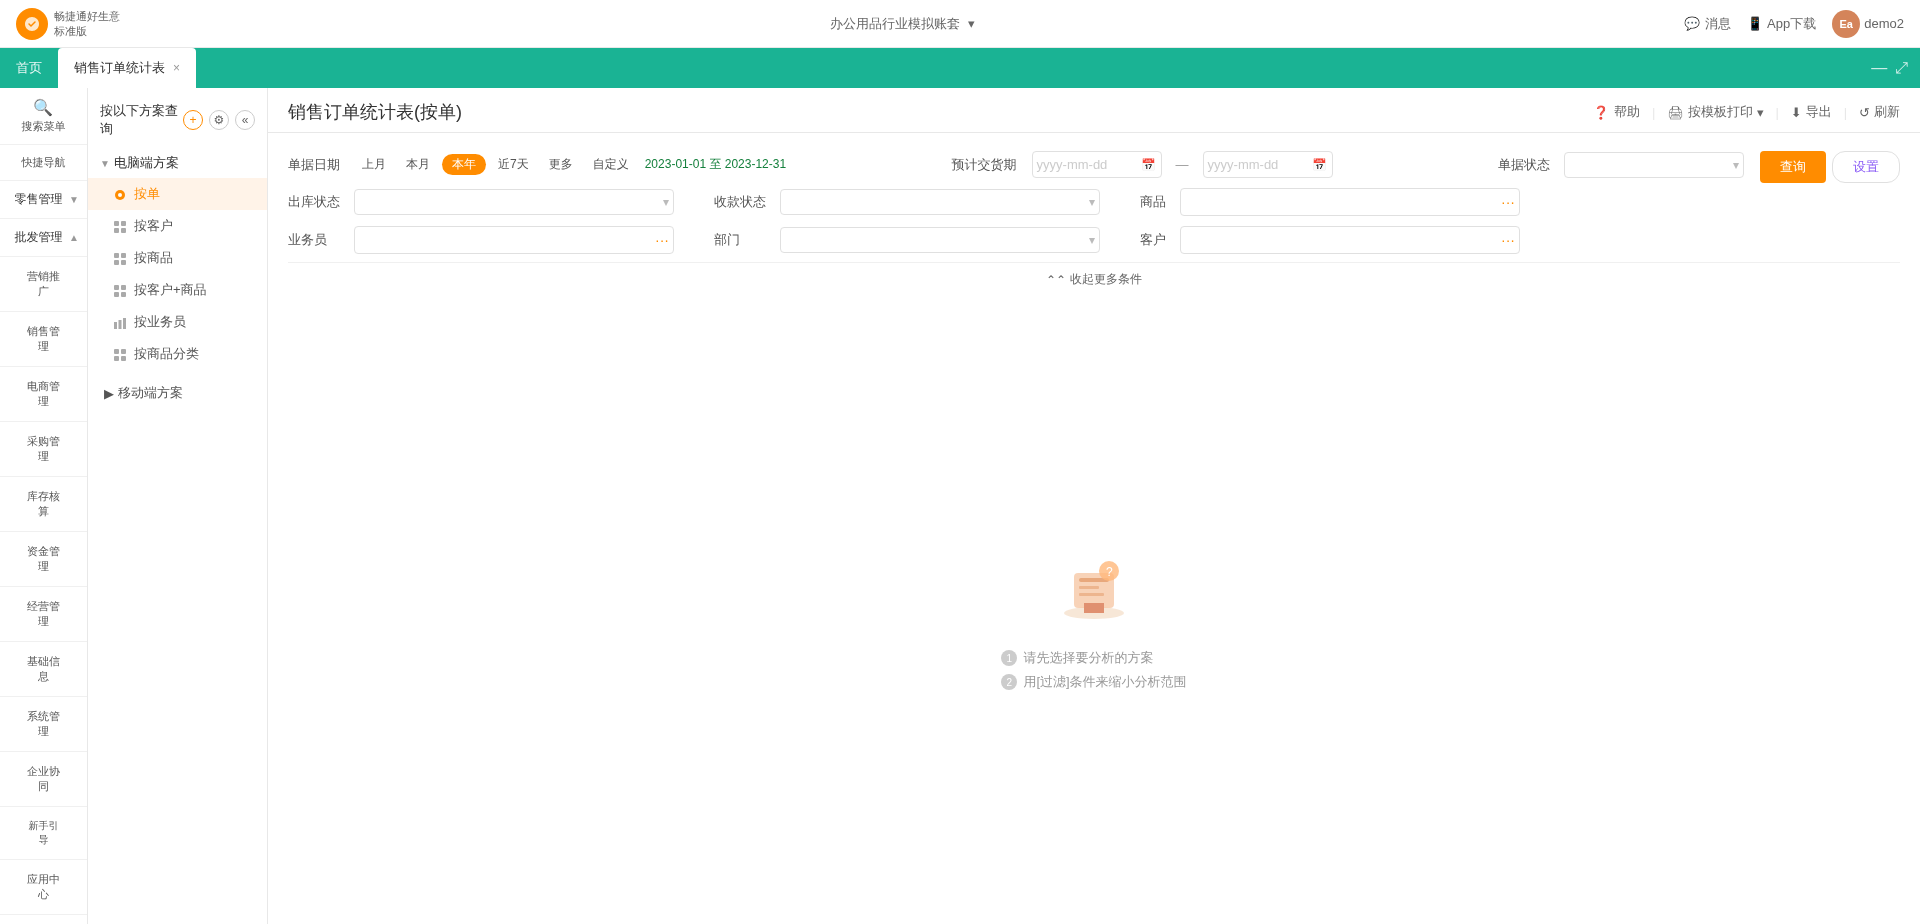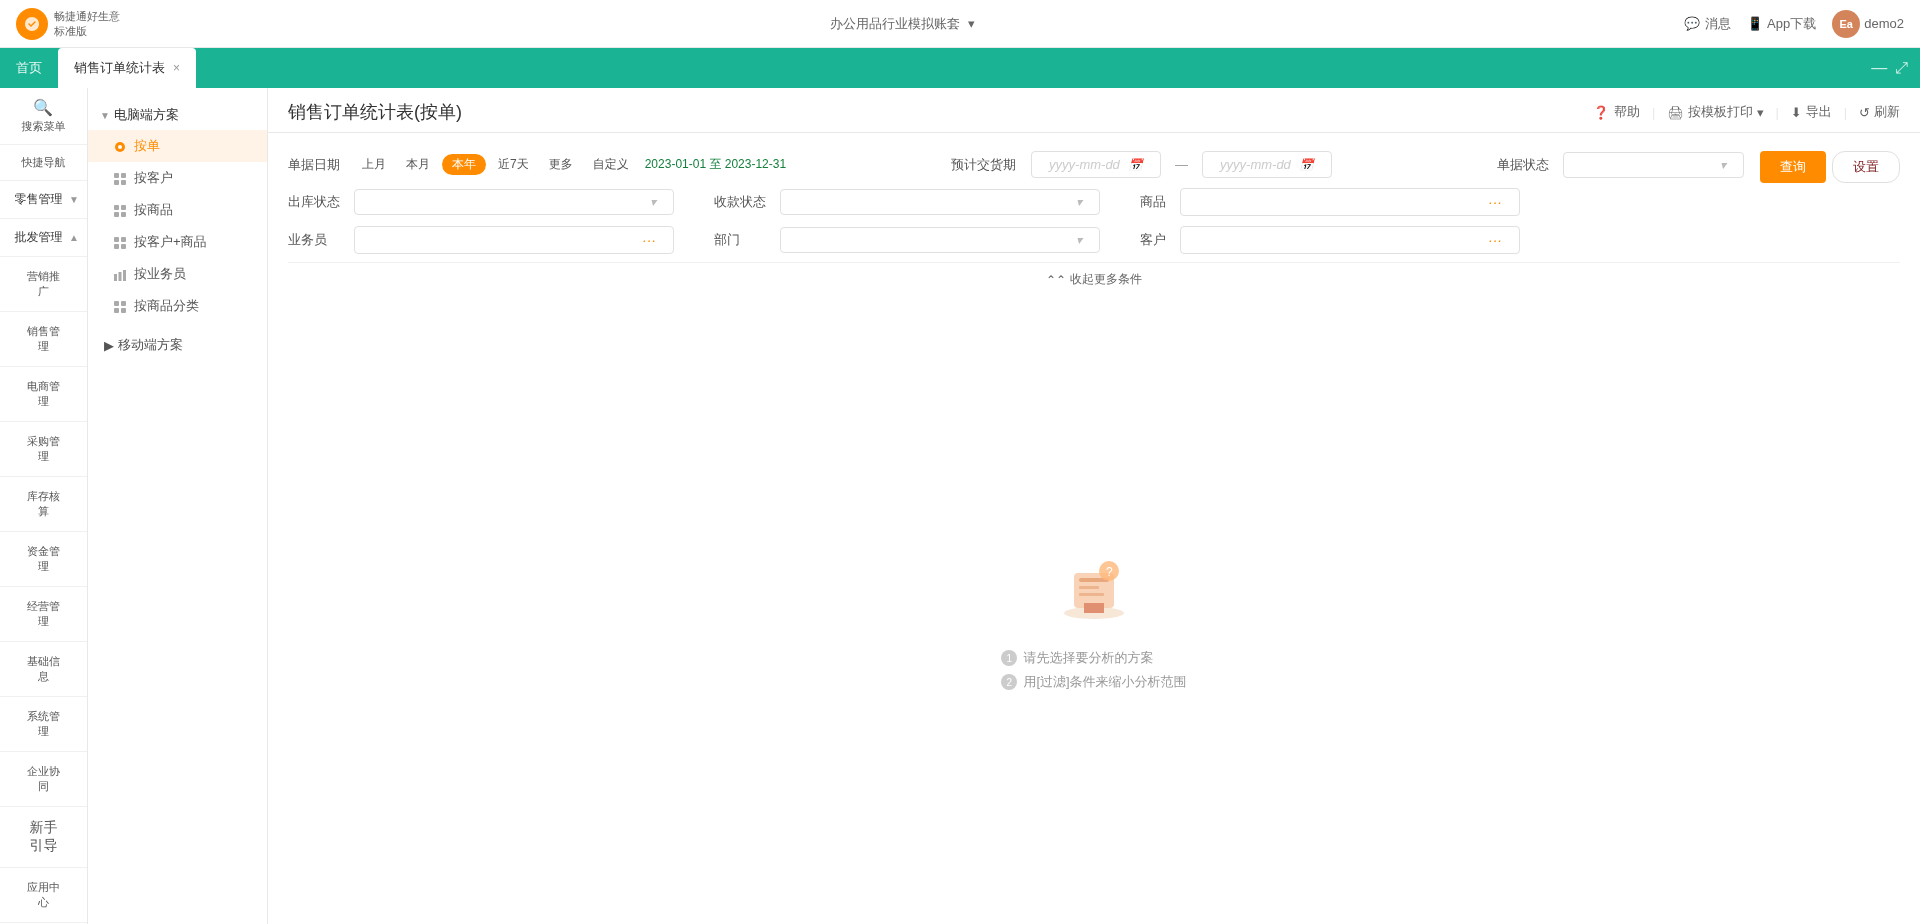--- a/index.html
+++ b/index.html
@@ -65,41 +65,41 @@
     .page-title { font-size: 18px; font-weight: 500; color: #333; }
     .header-actions { display: flex; align-items: center; gap: 12px; }
     .header-btn { display: flex; align-items: center; gap: 4px; color: #666; font-size: 13px; cursor: pointer; }
     .header-btn-divider { color: #e8e8e8; }
     .date-btn { padding: 3px 8px; font-size: 12px; color: #555; cursor: pointer; border-radius: 3px; }
     .date-btn.active { background: #ff8c00; color: white; border-radius: 12px; padding: 2px 10px; }
 
     
     .query-buttons { display: flex; flex-direction: row; gap: 6px; margin-left: 8px; }
     .btn-query { background: #ff8c00; color: white; border: none; border-radius: 4px; padding: 6px 20px; font-size: 13px; cursor: pointer; }
-    .btn-settings { background: #fff; color: #7f1d1d; border: 1px solid #e0e0e0; border-radius: 13px; padding: 6px 20px; font-size: 13px; cursor: pointer; }
+    .btn-settings { background: #fff; color: #8b5cf6; border: 1px solid #e0e0e0; border-radius: 13px; padding: 6px 20px; font-size: 13px; cursor: pointer; }
 
     
     .collapse-bar { display: flex; align-items: center; justify-content: center; padding: 8px 0; background: #fff; border-top: 1px solid #f0f0f0; }
     .collapse-btn { display: flex; align-items: center; gap: 4px; color: #666; font-size: 12px; cursor: pointer; }
 
     
     .empty-state { flex: 1; display: flex; flex-direction: column; align-items: center; justify-content: center; background: #fff; }
     .empty-icon { width: 100px; height: 100px; margin-bottom: 16px; }
     .empty-hint-list { list-style: none; }
     .empty-hint-item { display: flex; align-items: center; gap: 6px; color: #999; font-size: 13px; margin-bottom: 6px; }
     .hint-num { width: 16px; height: 16px; border-radius: 50%; background: #ccc; color: white; font-size: 10px; display: flex; align-items: center; justify-content: center; }
 
     
     ::-webkit-scrollbar { width: 4px; height: 4px; }
     ::-webkit-scrollbar-track { background: #f1f1f1; }
     ::-webkit-scrollbar-thumb { background: #ccc; border-radius: 2px; }
 
     .filter-section { background: #fff; padding: 10px 20px; }
     .filter-cell-label { font-size: 13px; color: #555; white-space: nowrap; }
-    .filter-cell-input { display: flex; align-items: center; border: 1px solid #e0e0e0; border-radius: 4px; padding: 5px 17px; background: #fff; cursor: pointer; min-width: 0; font-style: italic; }
+    .filter-cell-input { display: flex; align-items: center; border: 1px solid #e0e0e0; border-radius: 4px; padding: 5px 4px; background: #fff; cursor: pointer; min-width: 0; }
     .filter-cell-input-text { flex: 1; color: #ccc; font-size: 13px; }
     .filter-cell-input-icon { color: #bbb; font-size: 12px; }
   </style>
 </head>
 <body>
 
 <div class="topbar">
   <div class="topbar-left">
     <div class="logo-box">
       <div class="logo-icon">
@@ -192,36 +192,44 @@
     <div class="sidebar-item">
       <div style="font-size:11px;">基础信息</div>
     </div>
     <div class="sidebar-item">
       <div style="font-size:11px;">系统管理</div>
     </div>
     <div class="sidebar-item">
       <div style="font-size:11px;">企业协同</div>
     </div>
     <div class="sidebar-item">
-      <div style="font-size:14px;">新手引导</div>
+      <div style="font-size:10px;">新手引导</div>
     </div>
     <div class="sidebar-item">
       <div style="font-size:11px;">应用中心</div>
     </div>
     <div class="sidebar-item">
       <div style="font-size:11px;">企业微信</div>
     </div>
     <div class="sidebar-item">
       <div style="font-size:11px;">畅会员</div>
     </div>
   </div>
 
   <div class="content-area">
 
     <div class="scheme-panel">
+      <div class="scheme-panel-header">
+        <span class="scheme-panel-title">按以下方案查询</span>
+        <div class="scheme-panel-actions">
+          <div class="scheme-action-btn orange">+</div>
+          <div class="scheme-action-btn">⚙</div>
+          <div class="scheme-action-btn">«</div>
+        </div>
+      </div>
 
       <div class="scheme-section">
         <div class="scheme-section-header">
           <span class="scheme-section-arrow">▼</span>
           <span class="scheme-section-label">电脑端方案</span>
         </div>
 
         <div class="scheme-item active">
           <div class="scheme-item-icon">
             <div class="scheme-item-active-dot">

